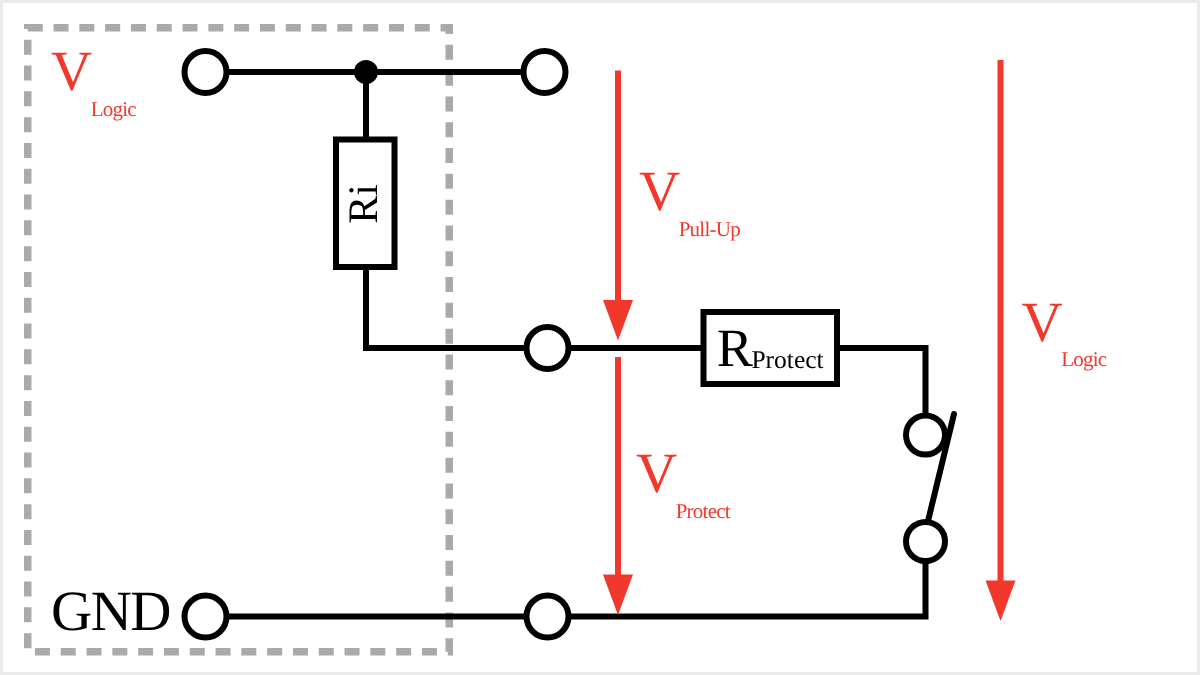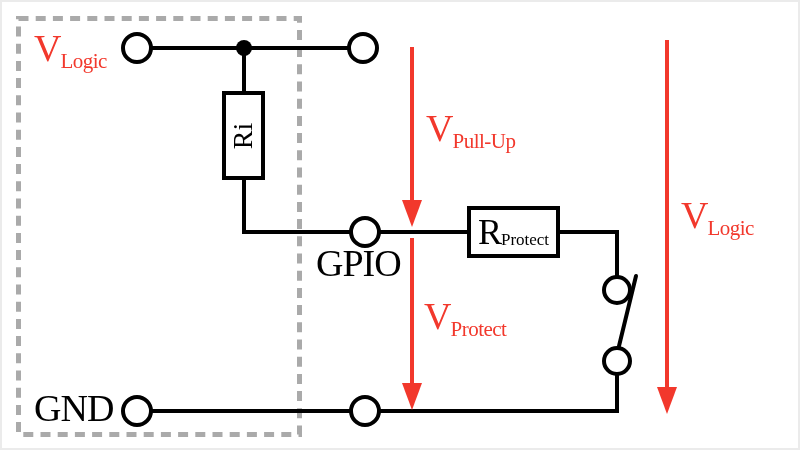--- a/index.html
+++ b/index.html
@@ -21,21 +21,21 @@
   .comp   { fill: #ffffff; stroke: var(--wire, #000); stroke-width: 4; }
   .term   { fill: #ffffff; stroke: var(--wire, #000); stroke-width: 4; }
   .dot    { fill: var(--wire, #000); stroke: none; }
   .red-line { stroke: var(--red, #f2382c); stroke-width: 4; fill: none; }
   .red-head { fill: var(--red, #f2382c); stroke: none; }
 
   
   .lbl { position: absolute; line-height: 1; white-space: nowrap; color: #000; }
   .red-text { color: var(--red, #f2382c); }
   .big { font-size: 38px; letter-spacing: -1px; }
-  .sub { font-size: 21px; letter-spacing: -0.5px; display: inline-block; position: relative; top: 7px; text-align: right; }
+  .sub { font-size: 14px; letter-spacing: -0.5px; display: inline-block; position: relative; top: 17px; text-align: right; }
   .ri-label {
     position: absolute; left: 224px; top: 93px; width: 39px; height: 85px;
     display: flex; align-items: center; justify-content: center;
   }
   .ri-inner { font-size: 28px; transform: rotate(-90deg); }
   .rprotect-label {
     position: absolute; left: 469px; top: 208px; width: 89px; height: 48px;
     display: flex; align-items: center; justify-content: center;
   }
   .rprotect-main { font-size: 36px; letter-spacing: -1px; }
@@ -89,21 +89,20 @@
   </div>
 
   <div class="lbl red-text" style="left:424px; top:297px;">
     <span class="big">V</span><span class="sub">Protect</span>
   </div>
 
   <div class="lbl red-text" style="left:681px; top:196px;">
     <span class="big">V</span><span class="sub">Logic</span>
   </div>
 
-  <div class="lbl big" style="left:316px; top:244px;">GPIO</div>
 
   <div class="lbl big" style="left:34px; top:389px;text-align:center;">GND</div>
 
   <div class="ri-label">
     <span class="ri-inner">Ri</span>
   </div>
 
   <div class="rprotect-label">
     <span class="rprotect-main">R</span>
       <span class="rprotect-sub">Protect</span>

